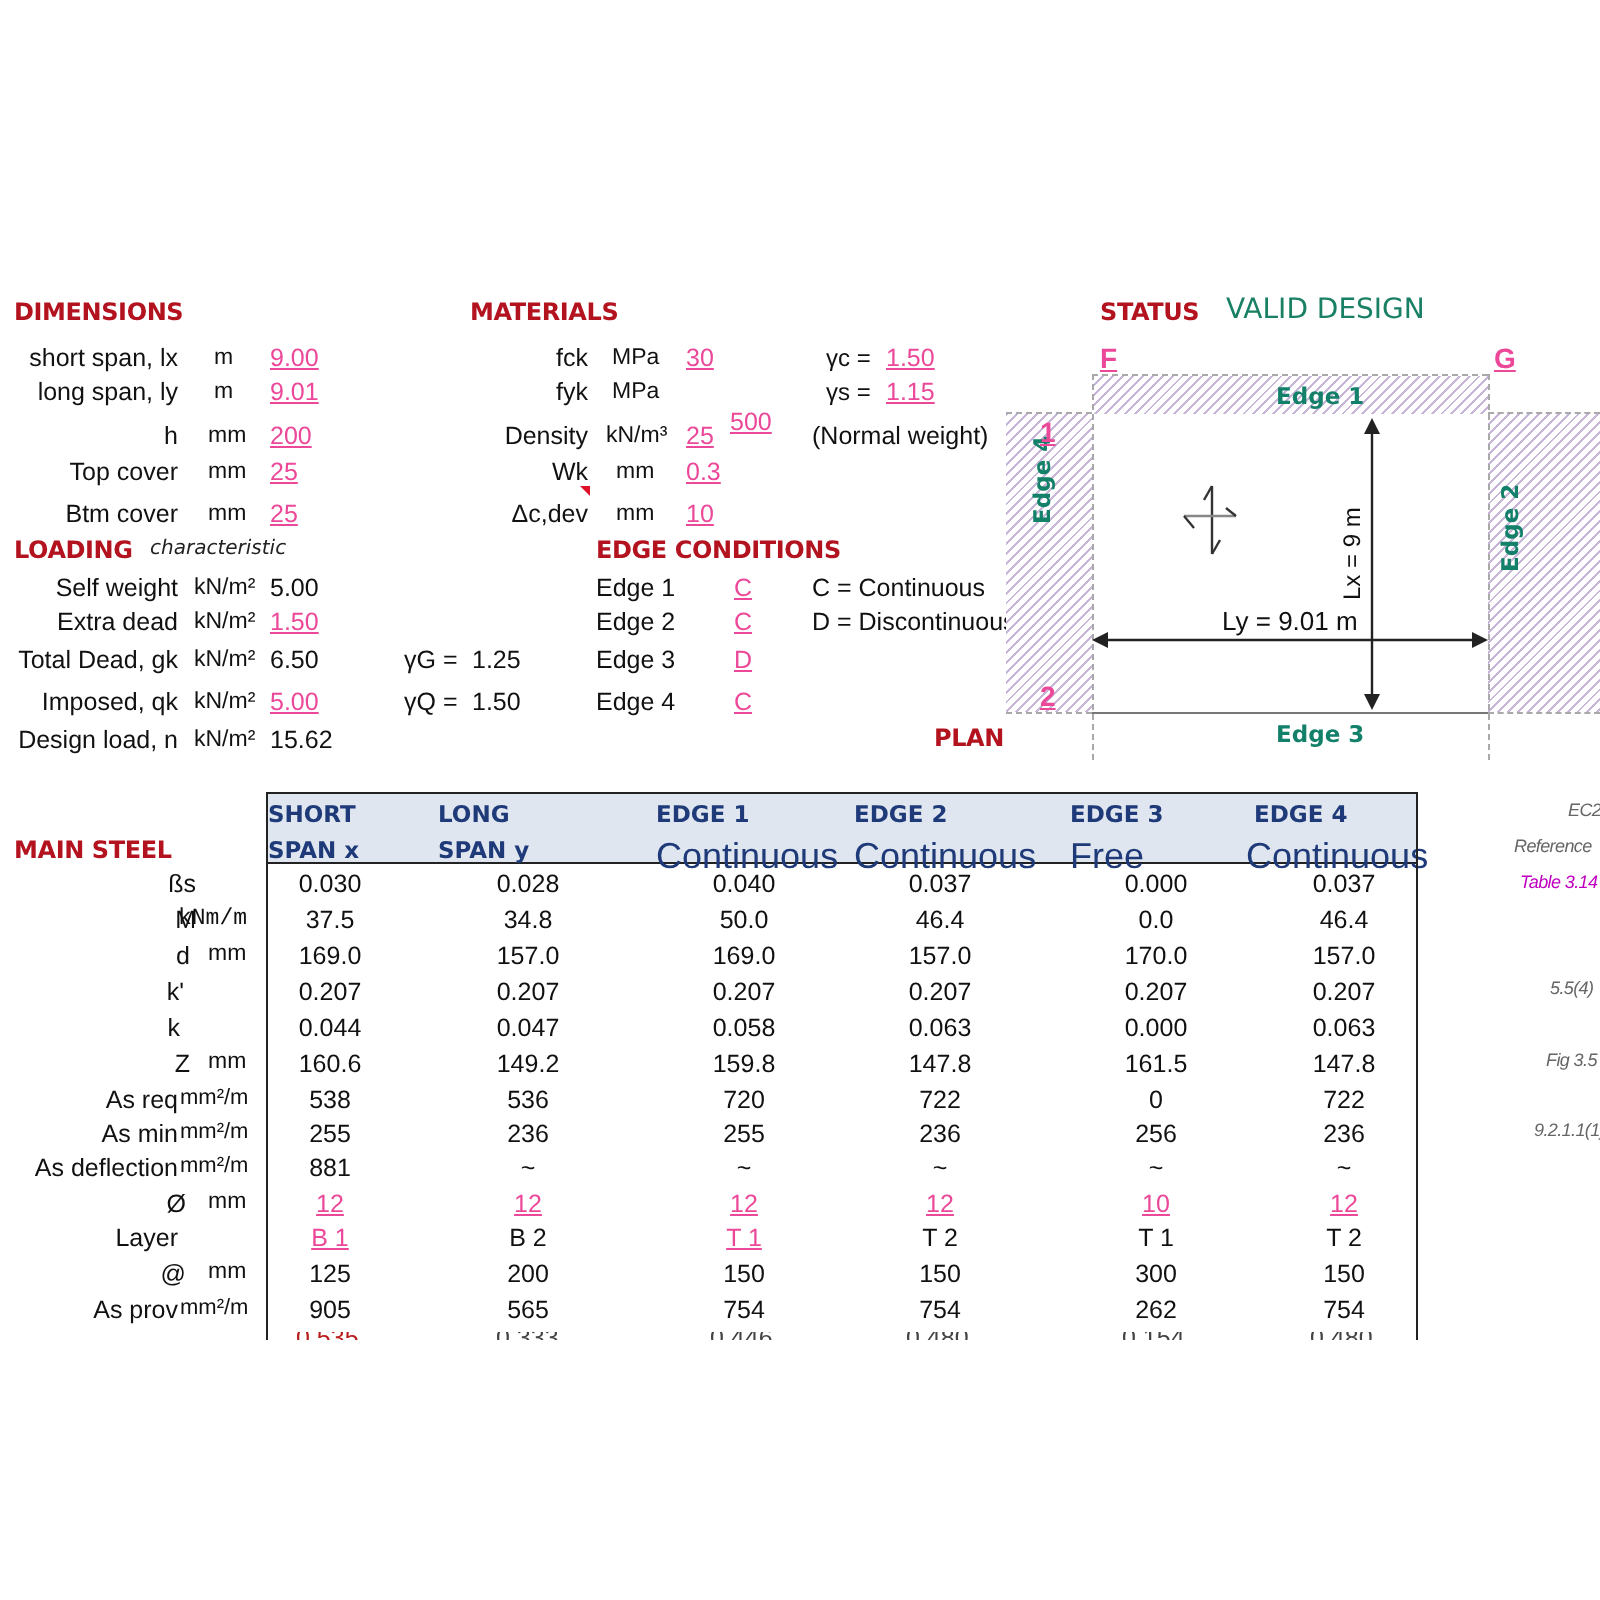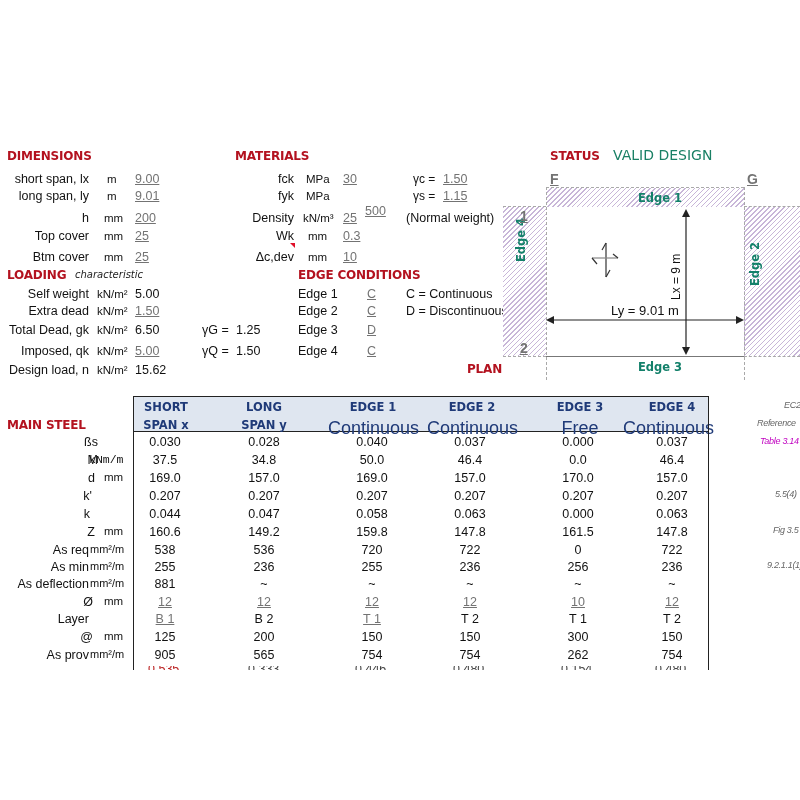--- a/index.html
+++ b/index.html
@@ -3,37 +3,37 @@
 <meta charset="utf-8">
 <style>
   html, body { margin:0; padding:0; background:#ffffff; }
   body { width:800px; height:800px; position:relative; overflow:hidden;
          font-family:"Liberation Sans", sans-serif; font-size:12.5px; color:#111; }
   .abs { position:absolute; white-space:nowrap; }
   .sect { color:#b3121f; font-weight:bold; font-family:"DejaVu Sans", sans-serif; font-size:12px; letter-spacing:-0.2px; }
   .sub { font-style:italic; font-family:"DejaVu Sans", sans-serif; font-size:10px; color:#222; }
   .lbl { text-align:right; }
   .unit { font-size:11.5px; }
-  .link { color:#737373; text-decoration:underline; cursor:pointer; }
+  .link { color:#ec4899; text-decoration:underline; cursor:pointer; }
   .teal { color:#13806a; font-family:"DejaVu Sans", sans-serif; font-weight:bold; font-size:11.5px; }
   .status-val { color:#1a8065; font-family:"DejaVu Sans", sans-serif; font-size:14px; }
   .hatch {
     position:absolute;
     background: repeating-linear-gradient(135deg, #c8b6d8 0px, #c8b6d8 1px, #ffffff 1px, #ffffff 3.5px);
   }
   .dash-v { position:absolute; border-left:1px dashed #a9a9a9; width:0; }
   .dash-h { position:absolute; border-top:1px dashed #a9a9a9; height:0; }
   .ref { color:#666; font-style:italic; font-size:9px; letter-spacing:-0.3px; }
   .ref.mag { color:#c000c0; }
 
   
   .tbl { position:absolute; left:133px; top:396px; width:576px; }
   .thead { position:absolute; left:0; top:0; width:576px; height:36px; background:#dfe6f0;
            border:1px solid #222; box-sizing:border-box; border-bottom:1.5px solid #222; }
-  .tcol { position:absolute; text-align:center; }
+  .tcol { position:absolute; }
   .th1 { color:#1f3a78; font-weight:bold; font-family:"DejaVu Sans", sans-serif; font-size:11.5px; top:3px; }
   .th2 { top:21px; font-size:18px; color:#1f3a78; }
   .th2b { font-weight:bold; font-family:"DejaVu Sans", sans-serif; font-size:11.5px; }
   .tbody-left { position:absolute; left:133px; top:432px; height:238px; border-left:1px solid #222; }
   .tbody-right { position:absolute; left:708px; top:396px; height:274px; border-left:1px solid #222; }
   .row { position:absolute; left:0; width:800px; height:19px; }
   .cell { position:absolute; text-align:center; width:90px; }
 </style>
 </head>
 <body>

